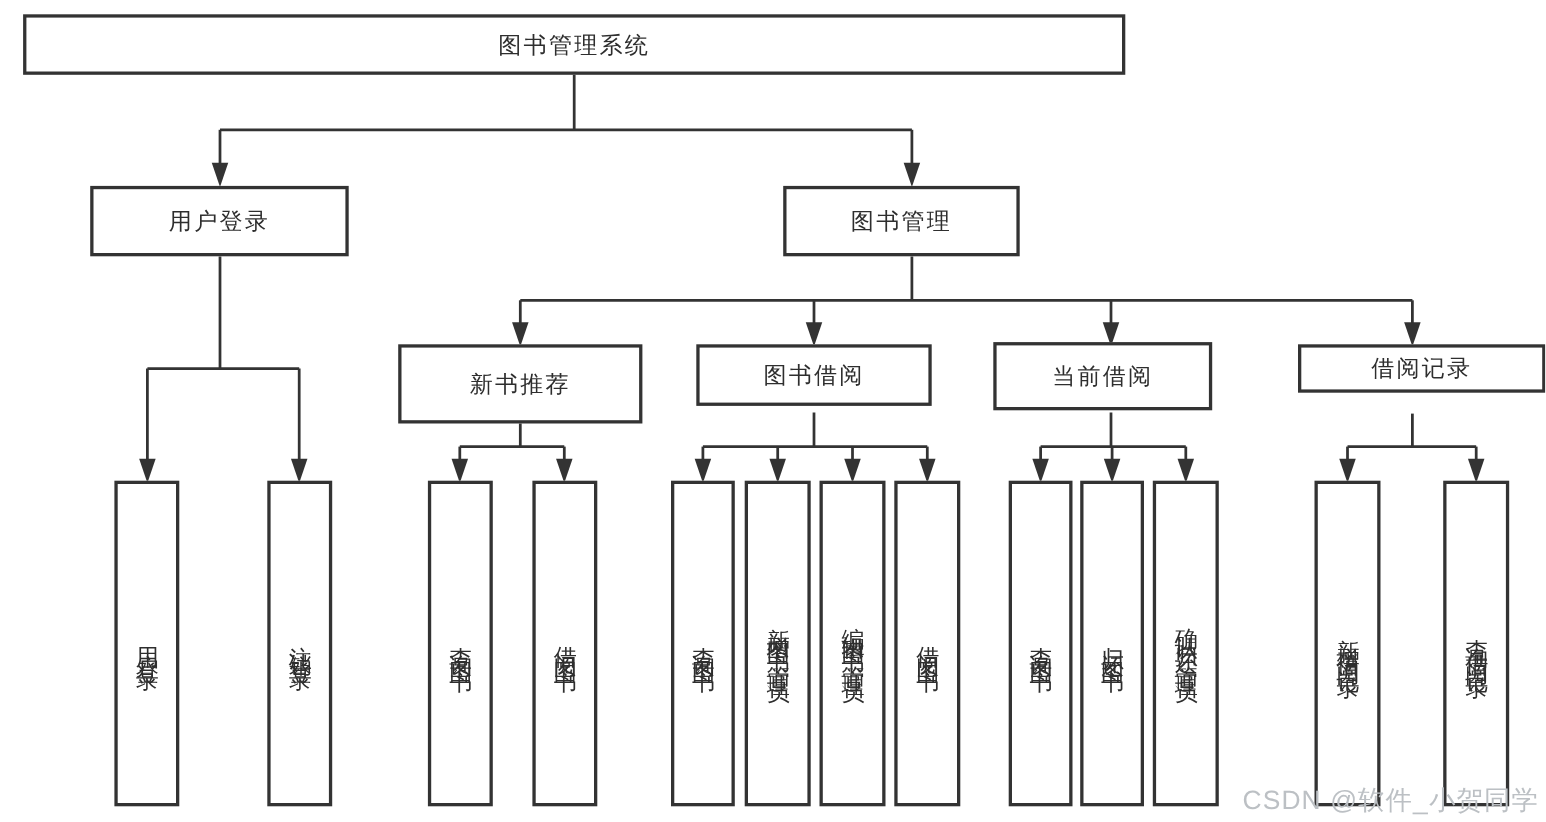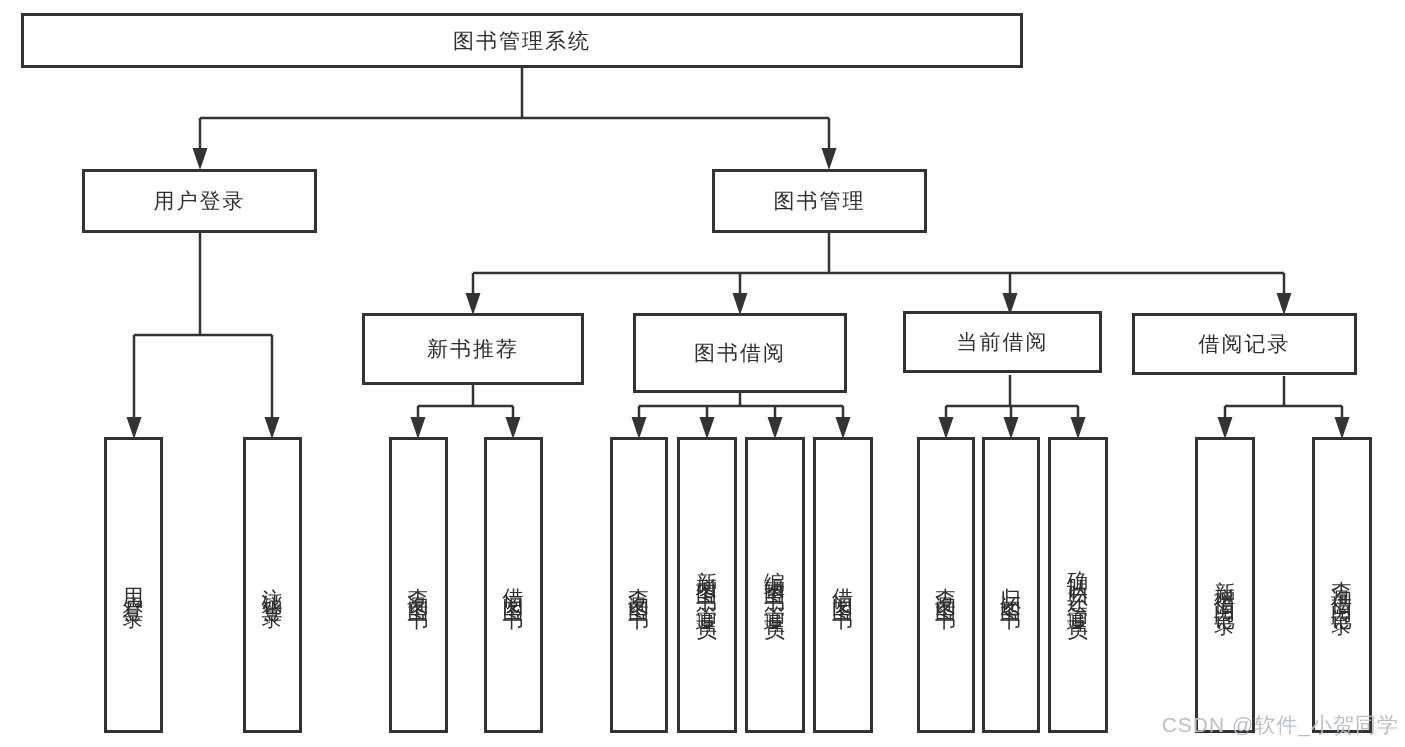--- a/index.html
+++ b/index.html
@@ -35,21 +35,21 @@
   .node.v {
     writing-mode: vertical-rl;
     font-size: 21px;
     letter-spacing: 7px;
     line-height: 1;
   }
   .watermark {
     position: absolute;
     right: 6px;
     top: 711px;
-    font-size: 21px;
+    font-size: 24px;
     letter-spacing: 1px;
     color: #bcc0c4;
     white-space: nowrap;
   }
 </style>
 </head>
 <body>
 
 <div class="stage">
 
@@ -121,23 +121,23 @@
       <polygon points="1334.5,417 1349.5,417 1342,439"></polygon>
     </g>
   </svg>
 
   <div class="node h" style="left:21px; top:13px; width:1002px; height:55px">图书管理系统</div>
 
   <div class="node h" style="left:82px; top:169px; width:235px; height:64px">用户登录</div>
   <div class="node h" style="left:712px; top:169px; width:215px; height:64px">图书管理</div>
 
   <div class="node h" style="left:362px; top:313px; width:222px; height:72px">新书推荐</div>
-  <div class="node h" style="left:633px; top:313px; width:214px; height:80px">图书借阅</div>
+  <div class="node h" style="left:633px; top:313px; width:214px; height:56px">图书借阅</div>
   <div class="node h" style="left:903px; top:311px; width:199px; height:62px">当前借阅</div>
-  <div class="node h" style="left:1132px; top:313px; width:225px; height:62px">借阅记录</div>
+  <div class="node h" style="left:1180px; top:313px; width:225px; height:44px">借阅记录</div>
 
   <div class="node v" style="left:104px; top:437px; width:59px; height:296px">用户登录</div>
   <div class="node v" style="left:243px; top:437px; width:59px; height:296px">注销登录</div>
 
   <div class="node v" style="left:389px; top:437px; width:59px; height:296px">查询图书</div>
   <div class="node v" style="left:484px; top:437px; width:59px; height:296px">借阅图书</div>
 
   <div class="node v" style="left:610px; top:437px; width:58px; height:296px">查询图书</div>
   <div class="node v" style="left:677px; top:437px; width:60px; height:296px">新增图书（管理员）</div>
   <div class="node v" style="left:745px; top:437px; width:60px; height:296px">编辑图书（管理员）</div>

